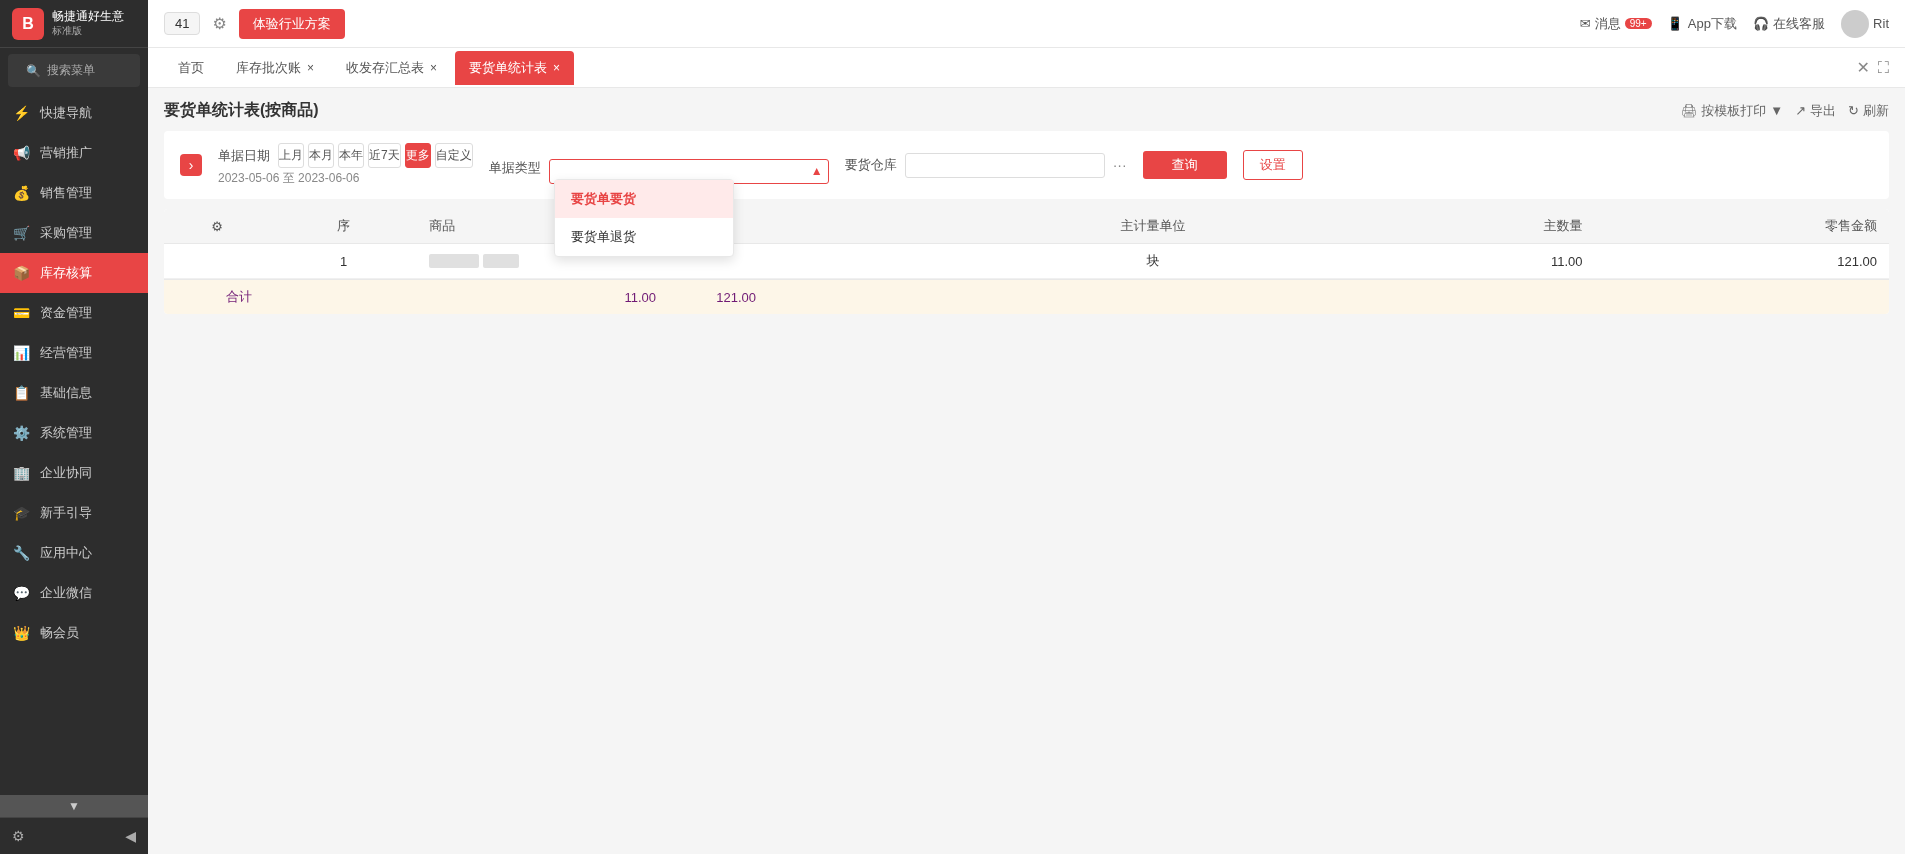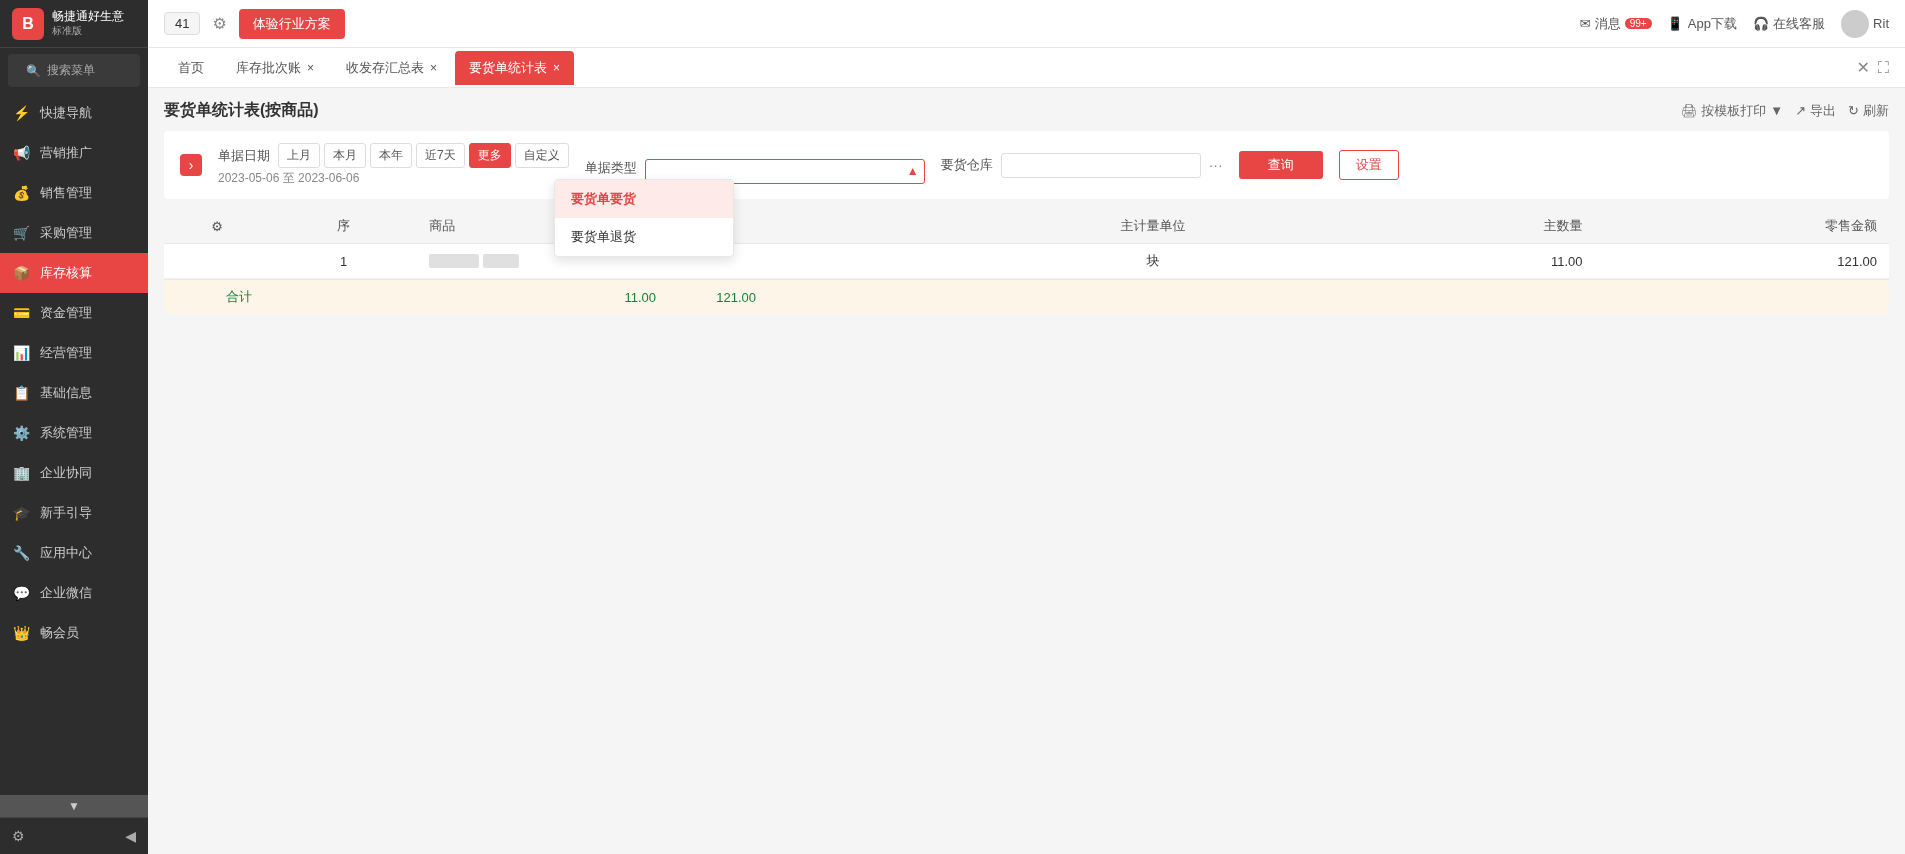--- a/index.html
+++ b/index.html
@@ -185,21 +185,21 @@
       display: flex;
       align-items: center;
       justify-content: center;
       cursor: pointer;
       font-size: 14px;
       flex-shrink: 0;
     }
     .filter-label { color: #555; font-size: 13px; white-space: nowrap; }
     .date-buttons { display: flex; gap: 4px; align-items: center; }
     .date-btn {
-      padding: 3px 8px;
+      padding: 3px 0;
       border: 1px solid #ddd;
       border-radius: 3px;
       font-size: 12px;
       cursor: pointer;
       background: #fff;
       color: #555;
     }
     .date-btn.more {
       background: #e84545;
       color: white;
@@ -322,21 +322,21 @@
     }
 
     
     .table-footer {
       background: #fdf6e8;
       display: flex;
       align-items: center;
       padding: 8px 12px;
       border-top: 1px solid #e8e8e8;
       font-size: 13px;
-      color: #15803d;
+      color: #701a75;
     }
     .footer-label { width: 280px; padding-left: 50px; }
     .footer-spacer { width: 100px; }
     .footer-value { width: 100px; text-align: right; font-weight: normal; }
 
     
     .sidebar-scroll-btn {
       background: #555;
       color: #ccc;
       text-align: center;

